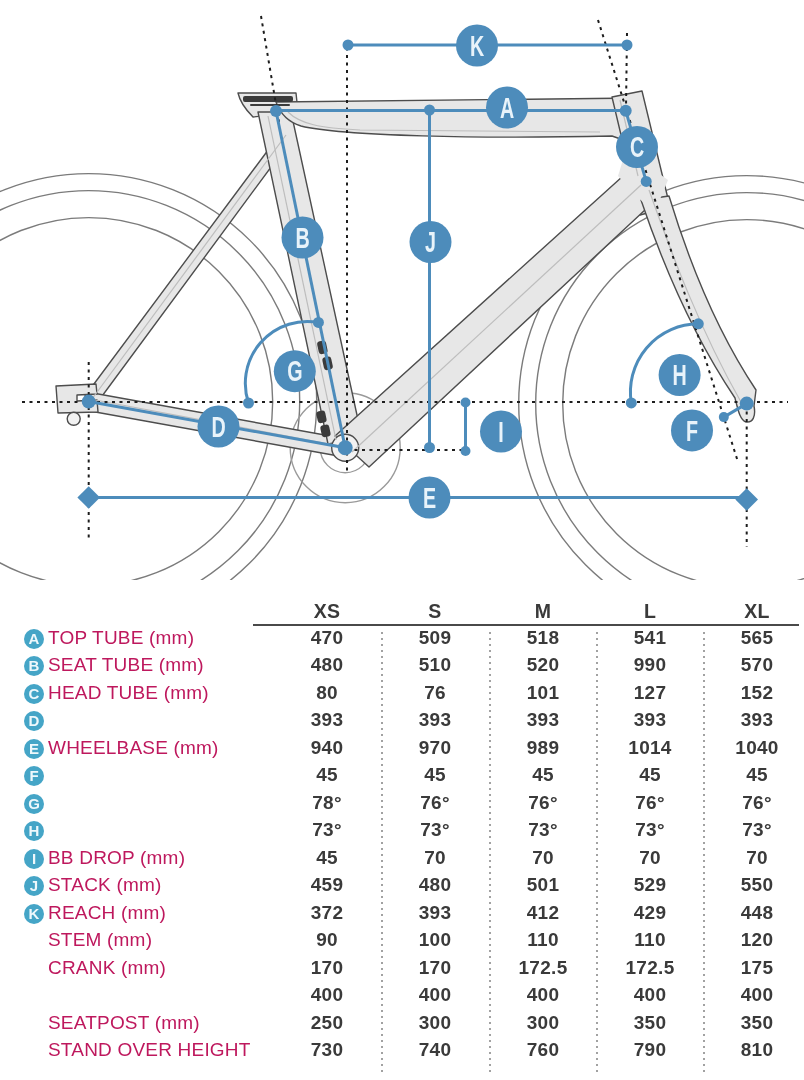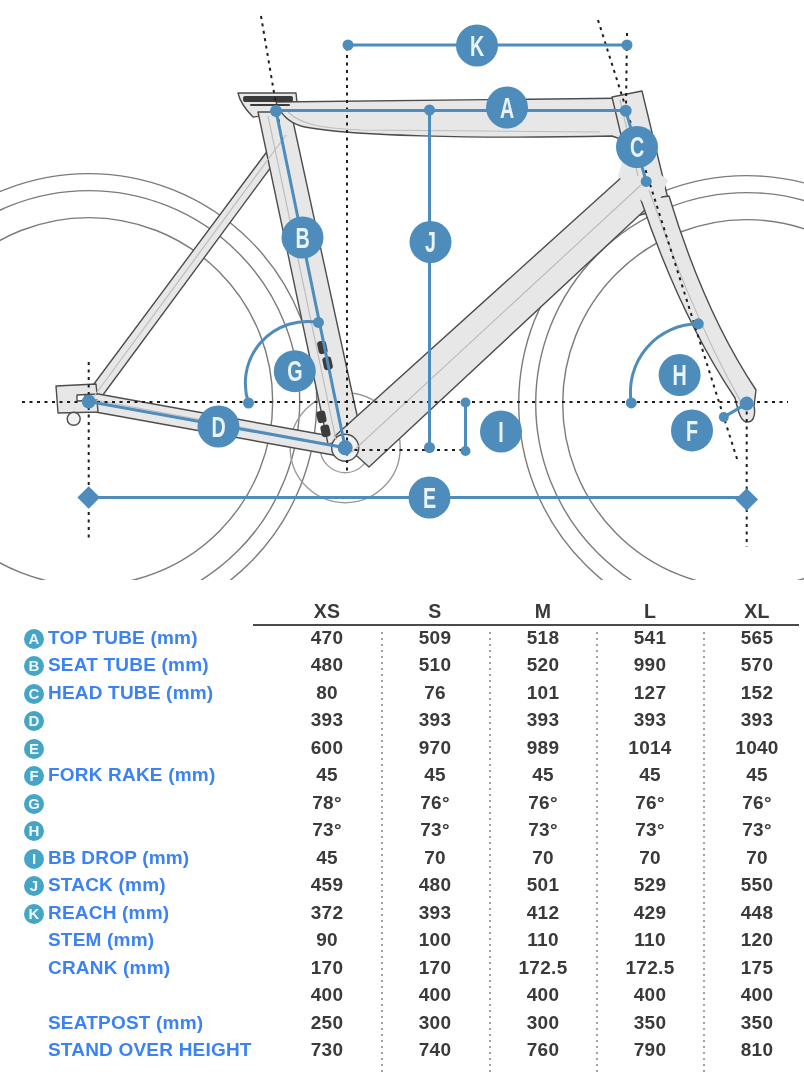--- a/index.html
+++ b/index.html
@@ -4,21 +4,21 @@
 <style>
 html,body{margin:0;padding:0;}
 body{width:804px;height:1080px;background:#ffffff;font-family:"Liberation Sans",sans-serif;position:relative;overflow:hidden;}
 #diagram{position:absolute;left:0;top:0;}
 #table{position:absolute;left:0;top:580px;width:636px;height:500px;}
 .hdr{position:absolute;top:-3px;width:110px;text-align:center;font-weight:bold;font-size:19.5px;color:#3a3a3a;letter-spacing:0.3px;}
 .hline{position:absolute;top:44px;left:253px;width:546px;height:2px;background:#4a4a4a;}
 .vsep{position:absolute;top:52px;height:444px;width:2px;background-image:repeating-linear-gradient(to bottom,#a2a2a2 0 2px,transparent 2px 6px);}
 .row{position:absolute;left:0;width:804px;height:27px;}
 .badge{position:absolute;left:24px;top:2px;width:20px;height:20px;border-radius:50%;background:#45a5c7;color:#eef8fc;font-weight:bold;font-size:15px;text-align:center;line-height:20px;}
-.lbl{position:absolute;left:48px;top:0px;font-weight:bold;font-size:19px;color:#3b82f6;letter-spacing:0.2px;white-space:nowrap;}
+.lbl{position:absolute;left:48px;top:0px;font-weight:normal;font-size:19px;color:#be185d;letter-spacing:0.2px;white-space:nowrap;}
 .val{position:absolute;top:0px;width:110px;text-align:center;font-weight:bold;font-size:19px;color:#3a3a3a;letter-spacing:0.3px;}
 .c1{left:272px;} .c2{left:380px;} .c3{left:488px;} .c4{left:595px;} .c5{left:702px;}
 </style>
 </head>
 <body>
 <svg id="diagram" width="804" height="580" viewBox="0 0 804 580">
 
 <g fill="none" stroke="#7b7b7b" stroke-width="1.4">
 <circle cx="88.7" cy="401.6" r="228"></circle>
       <circle cx="88.7" cy="401.6" r="211"></circle>
@@ -181,29 +181,29 @@
 <div class="row" style="top:129.0px;">
       <span class="badge">D</span>
       <span class="val c1">393</span>
       <span class="val c2">393</span>
       <span class="val c3">393</span>
       <span class="val c4">393</span>
       <span class="val c5">393</span>
     </div>
 <div class="row" style="top:156.5px;">
       <span class="badge">E</span>
-      <span class="val c1">600</span>
+      <span class="lbl">WHEELBASE (mm)</span>
+      <span class="val c1">940</span>
       <span class="val c2">970</span>
       <span class="val c3">989</span>
       <span class="val c4">1014</span>
       <span class="val c5">1040</span>
     </div>
 <div class="row" style="top:184.0px;">
       <span class="badge">F</span>
-      <span class="lbl">FORK RAKE (mm)</span>
       <span class="val c1">45</span>
       <span class="val c2">45</span>
       <span class="val c3">45</span>
       <span class="val c4">45</span>
       <span class="val c5">45</span>
     </div>
 <div class="row" style="top:211.5px;">
       <span class="badge">G</span>
       <span class="val c1">78°</span>
       <span class="val c2">76°</span>

